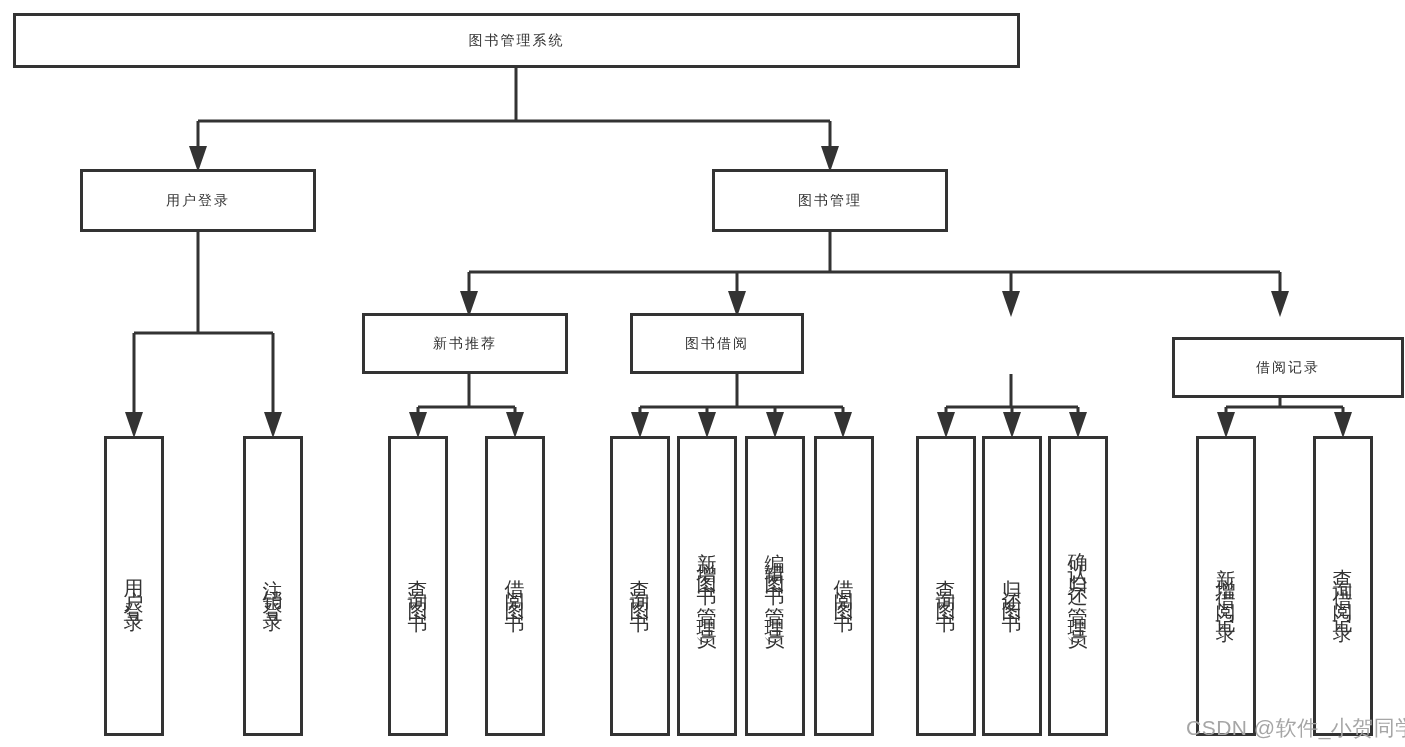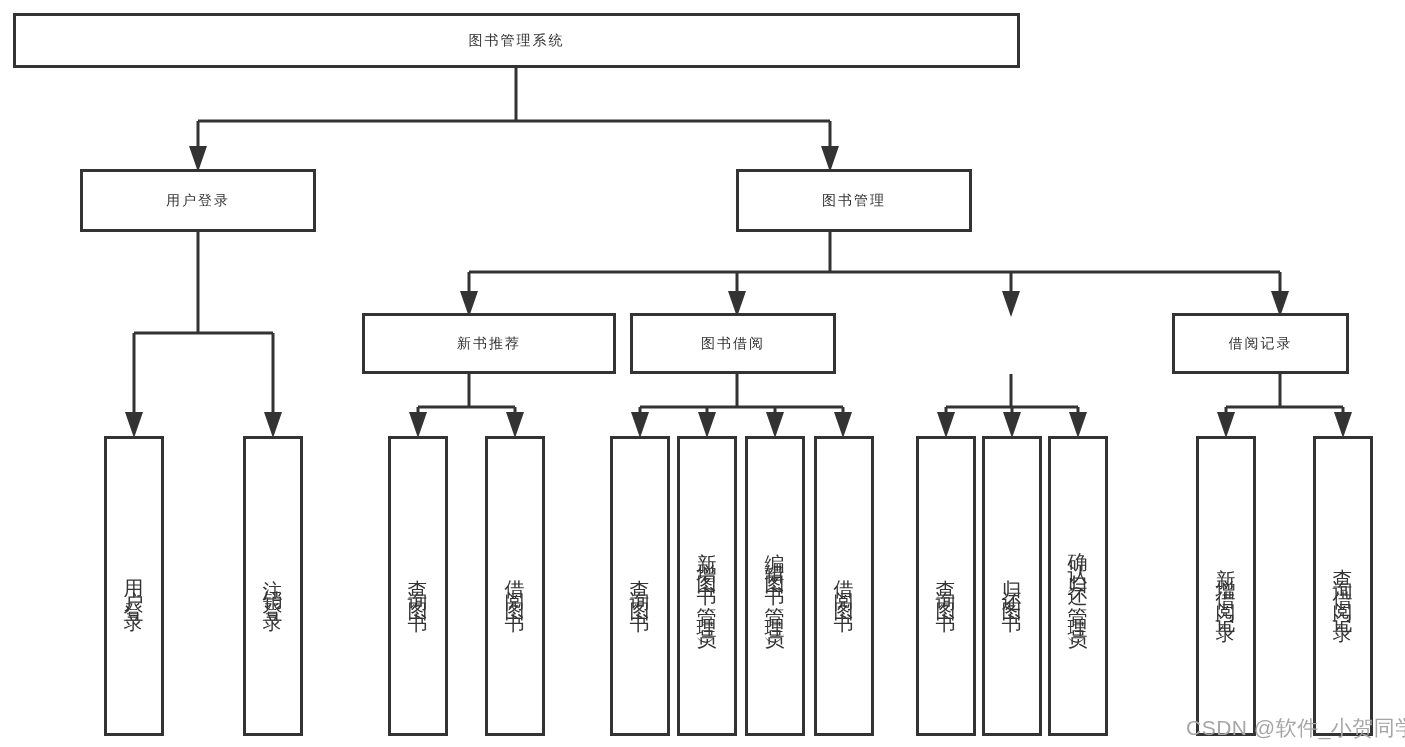--- a/index.html
+++ b/index.html
@@ -46,26 +46,26 @@
   .leaf span {
     writing-mode: vertical-rl;
     text-orientation: mixed;
     font-size: 20px;
     line-height: 1;
     letter-spacing: 11px;
     white-space: nowrap;
   }
   .root-node { left: 13px; top: 13px; width: 1007px; height: 55px; }
   .l2-a { left: 80px;  top: 169px; width: 236px; height: 63px; }
-  .l2-b { left: 712px; top: 169px; width: 236px; height: 63px; margin-left: 24px; }
+  .l2-b { left: 712px; top: 169px; width: 236px; height: 63px; }
   .l3 { top: 313px; height: 61px; }
-  .l3-1 { left: 362px;  width: 254px; }
-  .l3-2 { left: 630px;  width: 206px; }
+  .l3-1 { left: 362px;  width: 206px; }
+  .l3-2 { left: 630px;  width: 174px; }
   .l3-3 { left: 903px;  width: 216px; }
-  .l3-4 { left: 1172px; width: 177px; }
+  .l3-4 { left: 1172px; width: 232px; margin-top: 24px; }
   #watermark {
     position: absolute;
     left: 1186px;
     top: 714px;
     font-size: 21px;
     color: #a6a6a6;
     white-space: nowrap;
     z-index: 5;
     letter-spacing: 0.5px;
   }

